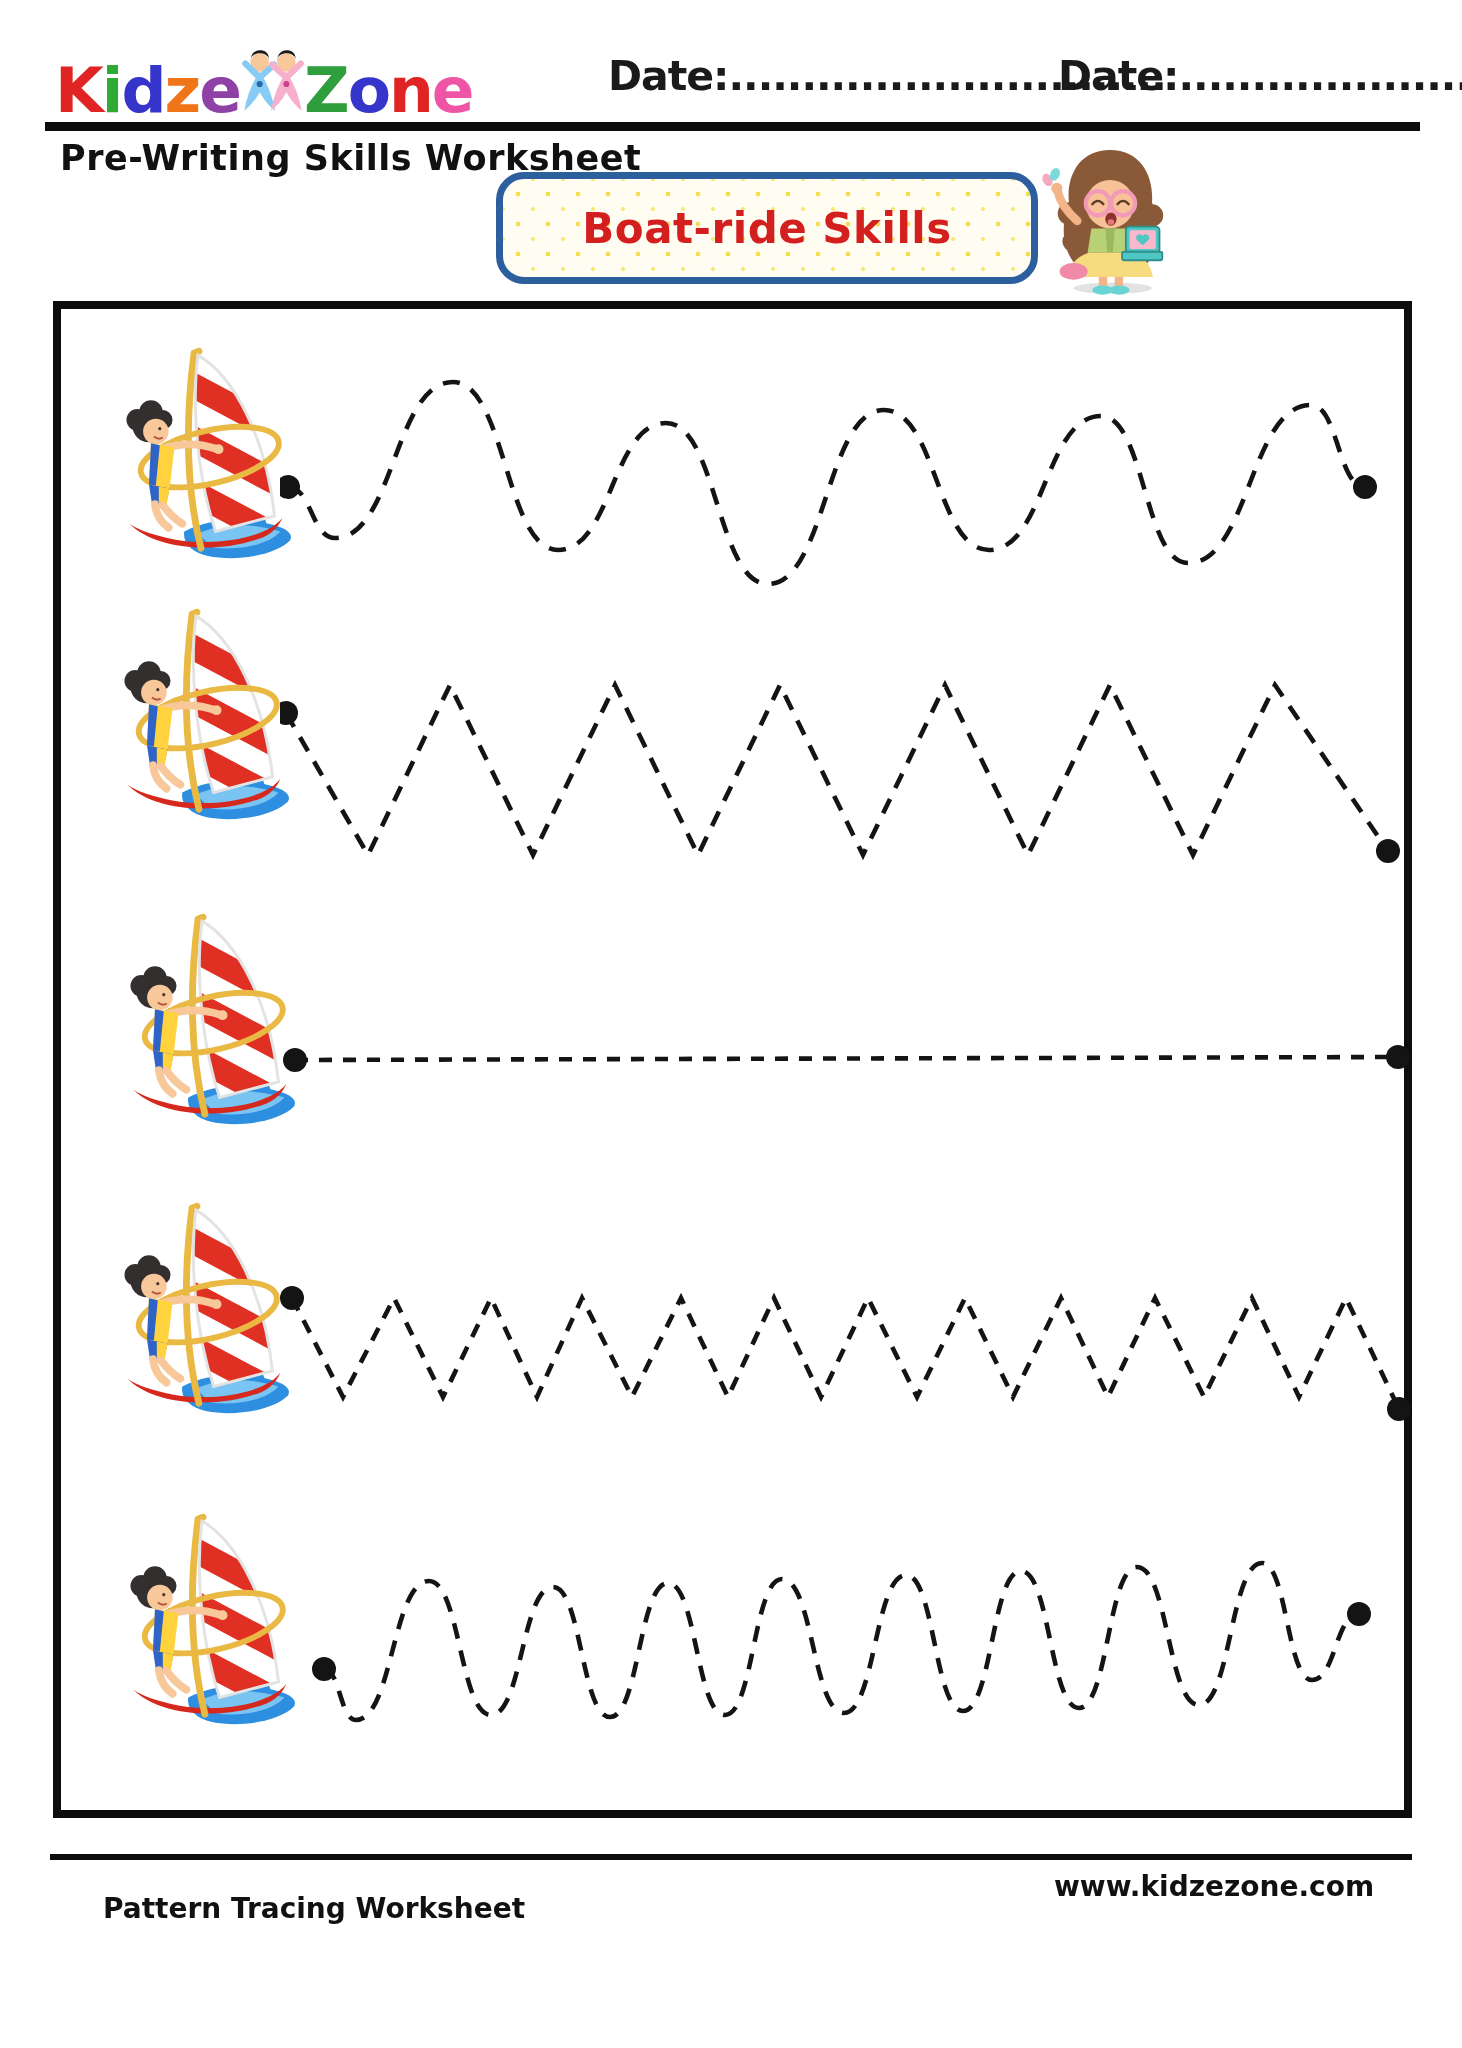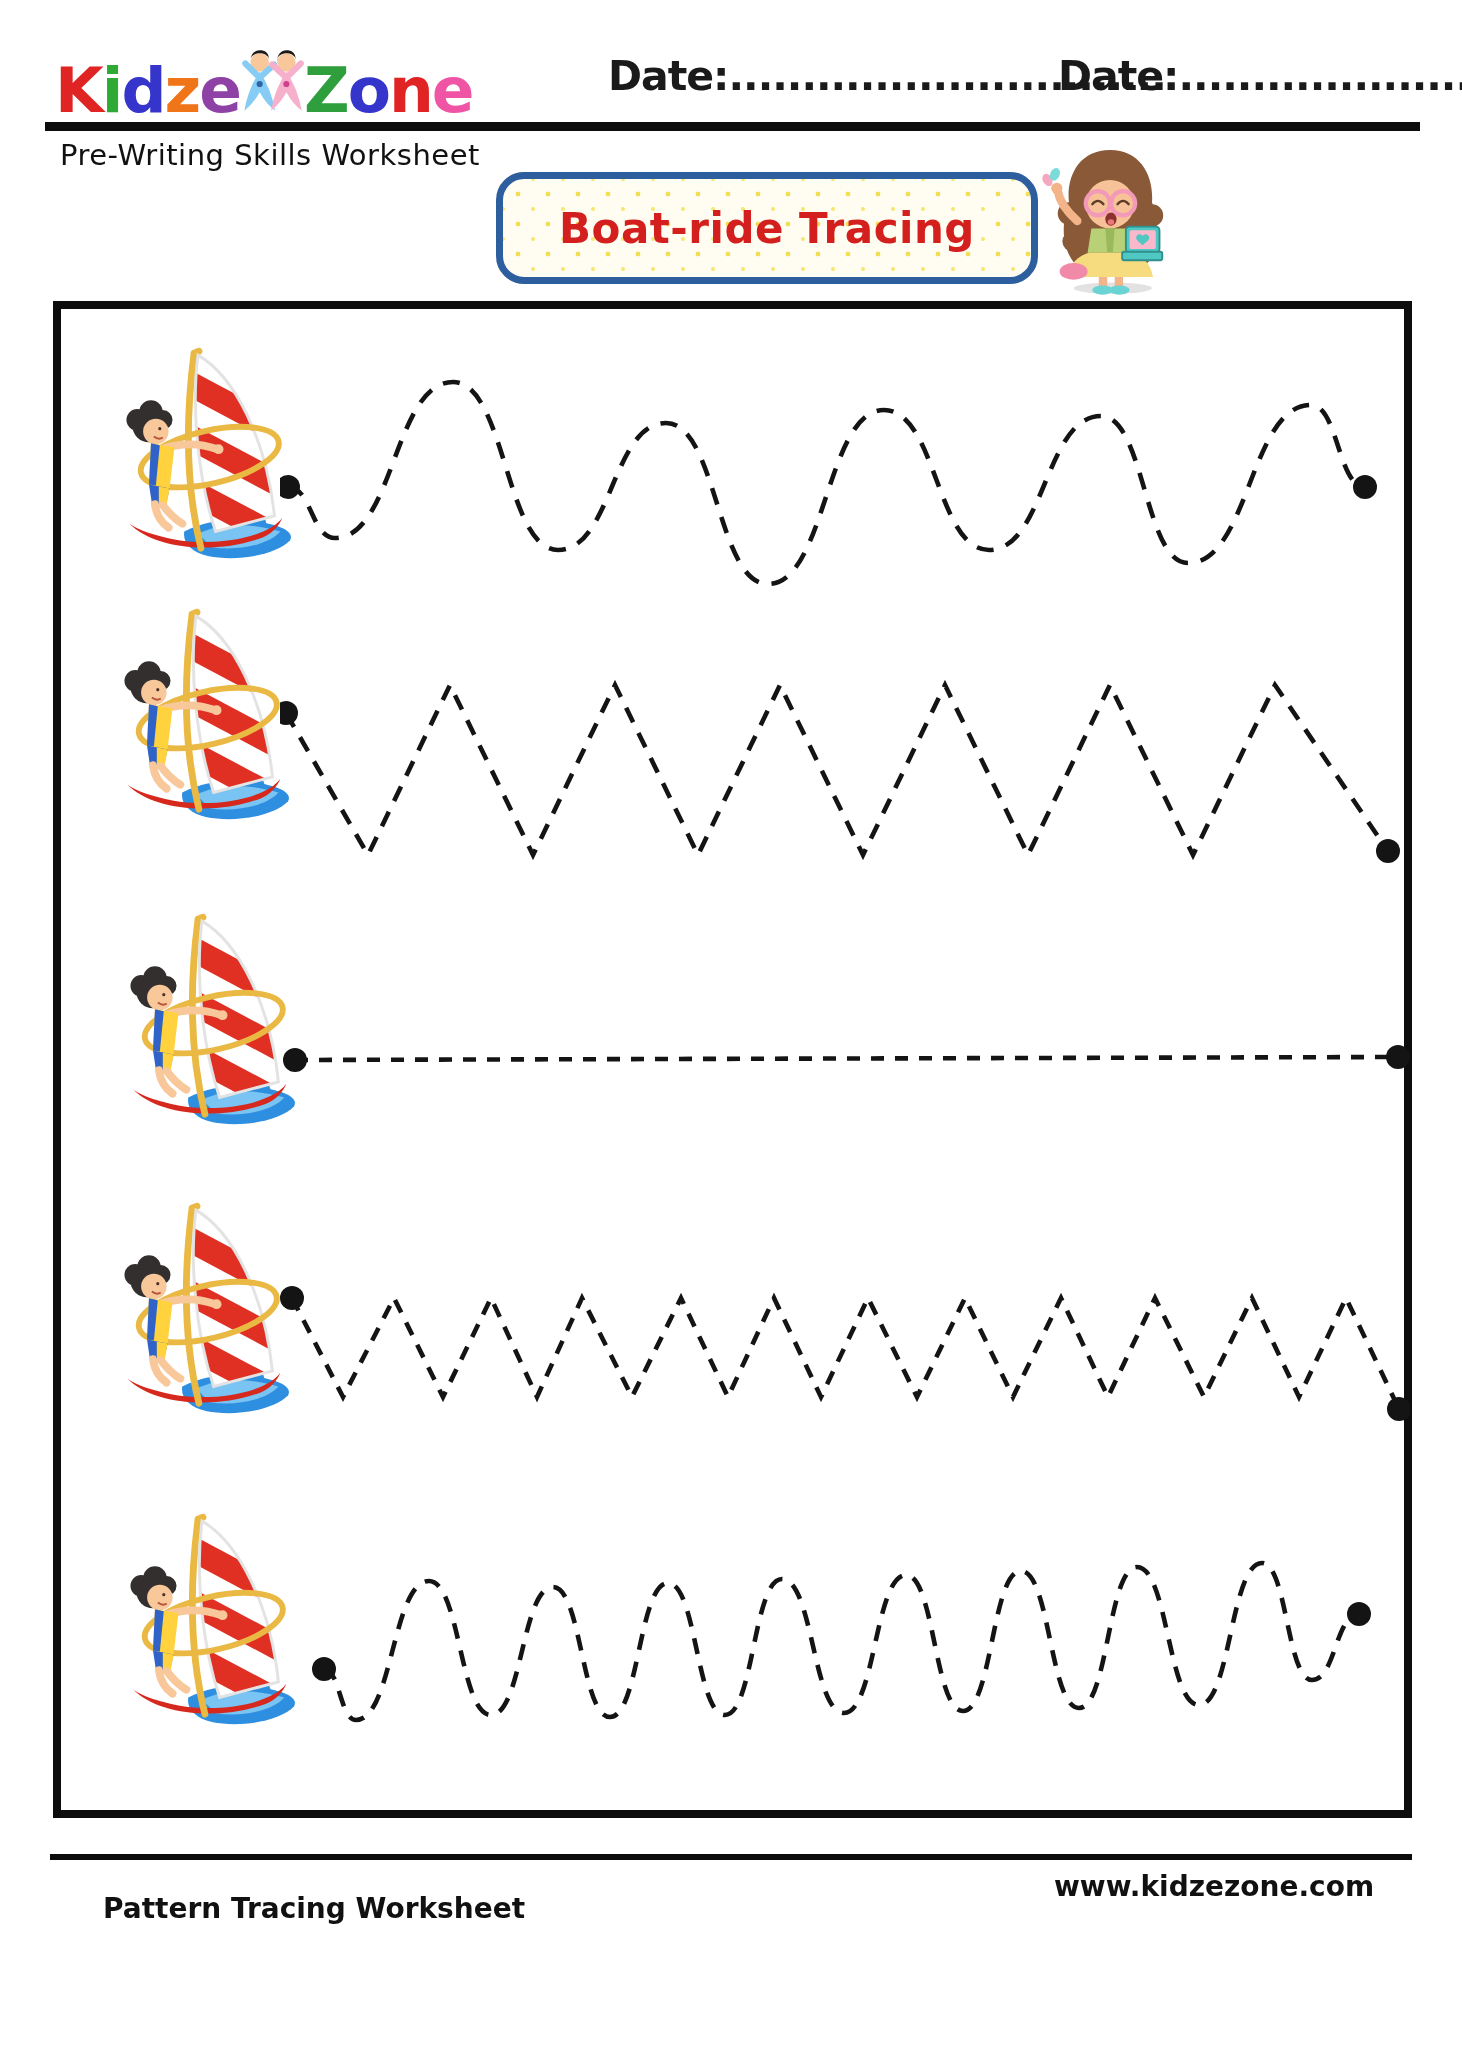--- a/index.html
+++ b/index.html
@@ -7,21 +7,21 @@
     position:relative; width:1462px; height:2048px; background:#ffffff;
     font-family:"DejaVu Sans", sans-serif; overflow:hidden; margin:0 auto;
   }
   
   .logo{position:absolute; left:55px; top:38px; display:flex; align-items:flex-end; height:84px;}
   .logo .ltr{font-size:63px; font-weight:900; line-height:1; letter-spacing:-2px;}
   .logo svg.kids{width:78px; height:86px; margin:0 -7px -4px -7px;}
   .name-line{position:absolute; left:608px; top:52px; font-size:41px; font-weight:700; color:#1a1a1a; letter-spacing:-1px;}
   .date-line{position:absolute; left:1058px; top:52px; font-size:41px; font-weight:700; color:#1a1a1a; letter-spacing:-1px;}
   .top-divider{position:absolute; left:45px; top:122px; width:1375px; height:9px; background:#0d0d0d;}
-  .subtitle{position:absolute; left:60px; top:138px; font-size:29px; font-weight:400; color:#111; letter-spacing:0.5px;}
+  .subtitle{position:absolute; left:60px; top:138px; font-size:35px; font-weight:700; color:#111; letter-spacing:0.5px;}
   
   .badge{
     position:absolute; left:496px; top:172px; width:542px; height:112px; box-sizing:border-box;
     border:7px solid #2d5e9e; border-radius:28px;
     background-color:#fffdf2;
     background-image:radial-gradient(circle,#f2df55 2.2px, transparent 2.7px),
                      radial-gradient(circle,#f6e87a 1.8px, transparent 2.3px);
     background-size:30px 30px,30px 30px; background-position:0 0,15px 15px;
     display:flex; align-items:center; justify-content:center;
   }
@@ -160,21 +160,21 @@
       <span class="ltr" style="color: rgb(53, 53, 204);">o</span>
       <span class="ltr" style="color: rgb(224, 36, 36);">n</span>
       <span class="ltr" style="color: rgb(240, 85, 165);">e</span>
     </div>
   <div class="name-line">Date:..............................</div>
   <div class="date-line">Date:..........................</div>
   <div class="top-divider"></div>
   <div class="subtitle">Pre-Writing Skills Worksheet</div>
 
   <div class="badge" style="border-color: rgb(45, 94, 158); background-color: rgb(255, 253, 242);">
-    <span class="badge-text" style="color: rgb(212, 31, 31);">Boat-ride Tracing</span>
+    <span class="badge-text" style="color: rgb(212, 31, 31);">Boat-ride Skills</span>
   </div>
   <svg class="girl">
       <use href="#girl"></use>
     </svg>
 
   <div class="main-box"></div>
   <div id="rows-container">
     <div>
       <svg class="boat" style="left: 100px; top: 347px;">
           <use href="#boat"></use>

